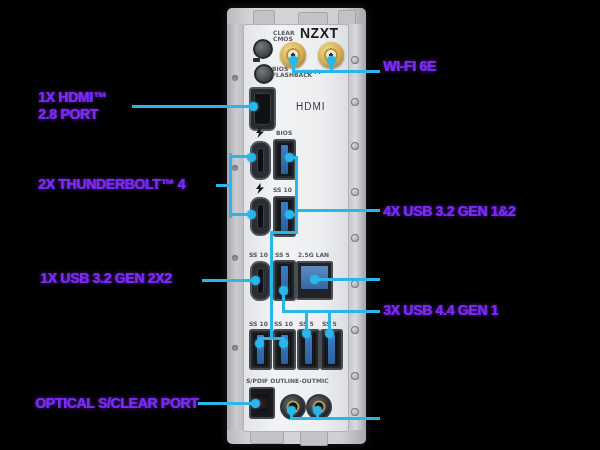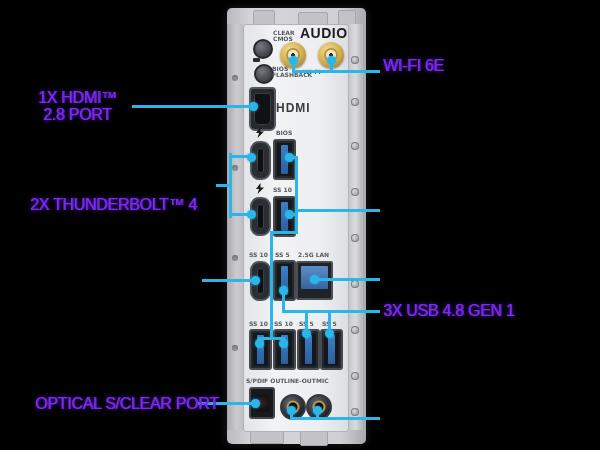--- a/index.html
+++ b/index.html
@@ -1,23 +1,23 @@
 <!DOCTYPE html>
 <html><head>
 <meta charset="utf-8">
 <style>
   html,body{margin:0;padding:0;background:#000;}
   #stage{position:relative;width:600px;height:450px;background:#000;overflow:hidden;
          font-family:"Liberation Sans",sans-serif;}
   :root{--cyan:#2bb6ea;--purple:#7d2bf2;}
 
   
-  .lbl{position:absolute;color:var(--purple);font-weight:normal;font-size:16px;
+  .lbl{position:absolute;color:var(--purple);font-weight:bold;font-size:14px;
        letter-spacing:-0.3px;white-space:nowrap;
-       text-shadow:1px 0 0 #5a1fd0, 0 0 4px rgba(140,50,255,.75);text-align:center;}
+       text-shadow:1px 0 0 #5a1fd0, 0 0 4px rgba(140,50,255,.75);}
   .lbl .ln{display:block;line-height:17px;}
   .lbl.wide .ln{line-height:22px;}
 
   
   .cl{position:absolute;background:var(--cyan);}
   .cl-h{height:3px;}
   .cl-v{width:3px;}
   .dot{position:absolute;width:9px;height:9px;border-radius:50%;background:var(--cyan);
        transform:translate(-4px,-4px);box-shadow:0 0 3px rgba(43,182,234,.8);}
 
@@ -36,21 +36,21 @@
   .screw{position:absolute;width:8px;height:8px;border-radius:50%;
        background:radial-gradient(circle at 35% 35%,#d9dadd,#8f9095);
        box-shadow:inset 0 0 0 1px #7e7f84;}
   .hole{position:absolute;width:6px;height:6px;border-radius:50%;background:#8e8f94;
        box-shadow:inset 0 1px 2px #6a6b70;}
 
   
   .tiny{position:absolute;font-family:"DejaVu Sans",sans-serif;font-weight:bold;
        font-size:6px;line-height:6px;color:#565960;letter-spacing:0;white-space:nowrap;}
   .brand{position:absolute;font-weight:bold;font-size:14px;letter-spacing:0.5px;color:#1b1c1f;}
-  .hdmi-word{position:absolute;font-weight:bold;font-size:12px;letter-spacing:1px;color:#3a3b40;}
+  .hdmi-word{position:absolute;font-weight:normal;font-size:10px;letter-spacing:1px;color:#3a3b40;padding-left:20px;}
 
   
   .usba{position:absolute;background:#24272c;border:2px solid #474b52;border-radius:3px;}
   .usba::before{content:"";position:absolute;left:2px;top:2px;right:2px;bottom:2px;
        background:#15171a;border-radius:1px;}
   .usba::after{content:"";position:absolute;left:32%;right:32%;top:12%;bottom:12%;
        background:linear-gradient(180deg,#3d7fc4,#2a5f9e);border-radius:1px;}
   .usbc{position:absolute;background:#2a2d33;border:2px solid #51555c;border-radius:9px;}
   .usbc::after{content:"";position:absolute;left:28%;right:28%;top:14%;bottom:14%;
        background:#0e0f12;border-radius:5px;box-shadow:inset 0 0 0 1px #3c3f45;}
@@ -121,21 +121,21 @@
     <span>CLEAR</span><br>
     <span>CMOS</span>
   </div>
   <div class="tiny" style="left:272px;top:66px;">
     <span>BIOS</span><br>
     <span>FLASHBACK</span>
   </div>
   <div class="sma" style="left:280px;top:42px;width:26px;height:26px;"></div>
   <div class="sma" style="left:318px;top:42px;width:26px;height:26px;"></div>
   <div class="tiny" style="left:303px;top:69px;">WI-FI</div>
-  <div class="brand" style="left:300px;top:25px;">AUDIO</div>
+  <div class="brand" style="left:300px;top:25px;">NZXT</div>
 
   <div class="hdmiport" style="left:249px;top:87px;width:23px;height:40px;"></div>
   <div class="hdmi-word" style="left:276px;top:101px;">HDMI</div>
 
   <svg class="bolt" style="left:256px;top:127px;" viewBox="0 0 8 11">
       <polygon points="4.5,0 0,6 3,6 1.5,11 8,4.5 4.5,4.5" fill="#17181a"></polygon>
     </svg>
   <div class="tiny" style="left:276px;top:130px;">BIOS</div>
   <div class="usbc" style="left:250px;top:141px;width:17px;height:35px;"></div>
   <div class="usba" style="left:273px;top:139px;width:19px;height:37px;"></div>
@@ -218,29 +218,33 @@
   <div class="dot" style="left:291px;top:410px;"></div>
   <div class="dot" style="left:317px;top:410px;"></div>
   <div class="cl cl-v" style="left:290px;top:410px;height:10px;"></div>
   <div class="cl cl-v" style="left:316px;top:410px;height:10px;"></div>
   <div class="cl cl-h" style="left:290px;top:417px;width:90px;"></div>
 
   <div class="lbl" style="left:38px;top:89px;">
     <span class="ln">1X HDMI™</span>
     <span class="ln">2.8 PORT</span>
   </div>
-  <div class="lbl" style="left:30px;top:176px;margin-top:20px;">
+  <div class="lbl" style="left:38px;top:176px;">
     <span class="ln">2X THUNDERBOLT™ 4</span>
   </div>
   <div class="lbl" style="left:40px;top:270px;">
+    <span class="ln">1X USB 3.2 GEN 2X2</span>
   </div>
   <div class="lbl" style="left:35px;top:395px;">
     <span class="ln">OPTICAL S/CLEAR PORT</span>
   </div>
 
   <div class="lbl wide" style="left:383px;top:55px;">
     <span class="ln">WI-FI 6E</span>
   </div>
+  <div class="lbl" style="left:383px;top:203px;">
+    <span class="ln">4X USB 3.2 GEN 1&amp;2</span>
+  </div>
   <div class="lbl" style="left:383px;top:302px;">
-    <span class="ln">3X USB 4.8 GEN 1</span>
+    <span class="ln">3X USB 4.4 GEN 1</span>
   </div>
 
 </div>
 
 </body></html>

